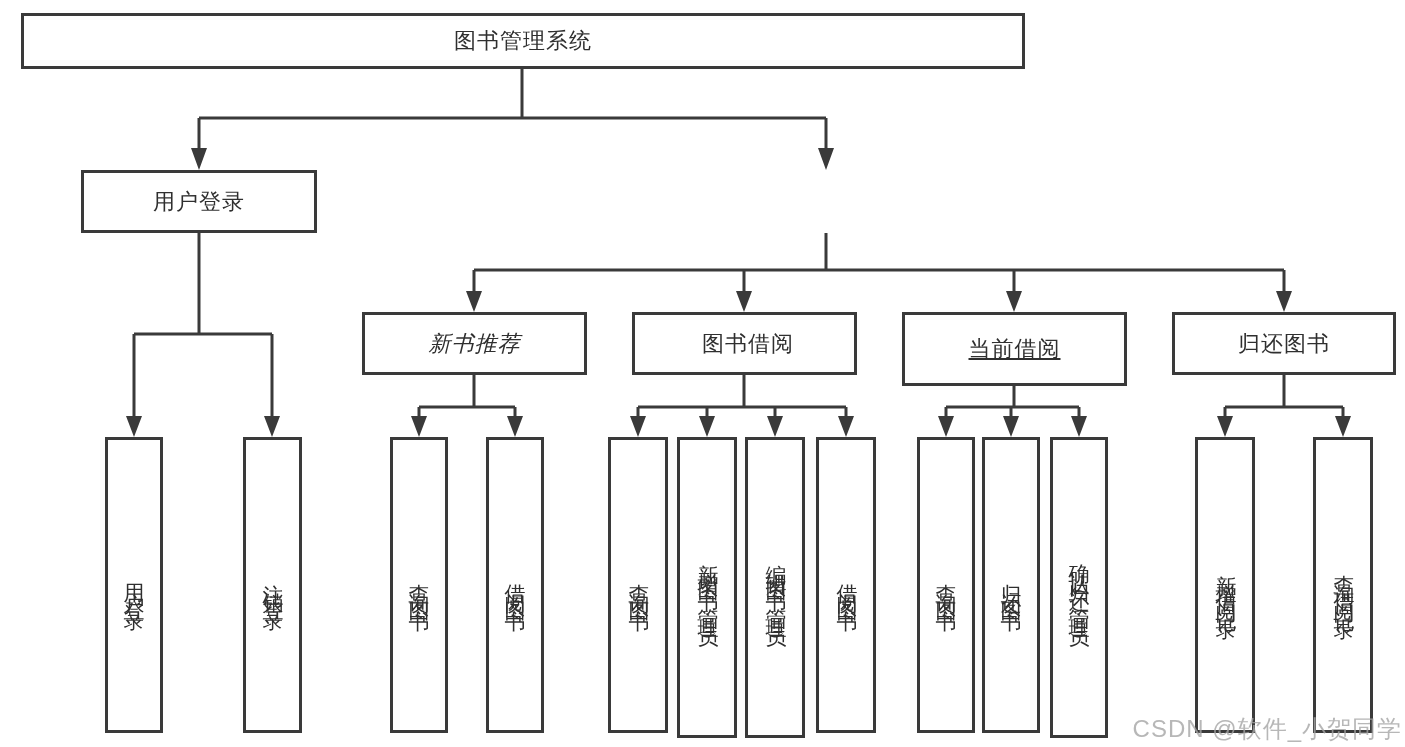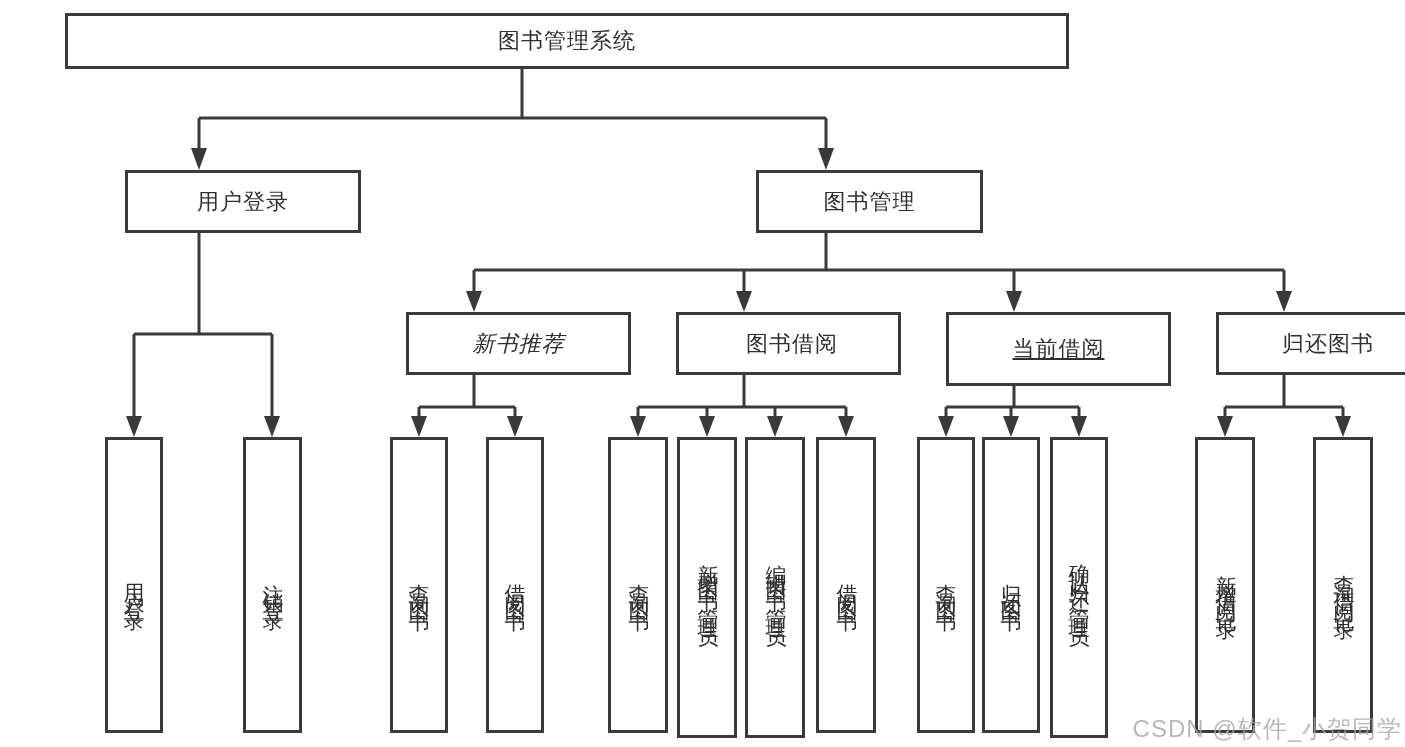--- a/index.html
+++ b/index.html
@@ -28,21 +28,20 @@
     position: absolute;
     box-sizing: border-box;
     border: 3px solid #3a3a3a;
     background: #ffffff;
     display: flex;
     align-items: center;
     justify-content: center;
     font-size: 22px;
     letter-spacing: 1px;
     white-space: nowrap;
-    margin-left: 44px;
   }
   .leaf {
     position: absolute;
     box-sizing: border-box;
     border: 3px solid #3a3a3a;
     background: #ffffff;
     writing-mode: vertical-rl;
     text-orientation: mixed;
     text-align: center;
     line-height: 51px;
@@ -82,21 +81,20 @@
              M630 416 H646 L638 437 Z  M699 416 H715 L707 437 Z
              M767 416 H783 L775 437 Z  M838 416 H854 L846 437 Z
              M938 416 H954 L946 437 Z  M1003 416 H1019 L1011 437 Z
              M1071 416 H1087 L1079 437 Z
              M1217 416 H1233 L1225 437 Z  M1335 416 H1351 L1343 437 Z" fill="#3a3a3a" stroke="none"></path>
   </svg>
 
   <div class="node" style="left:21px; top:13px; width:1004px; height:56px;">图书管理系统</div>
 
   <div class="node" style="left:81px; top:170px; width:236px; height:63px;">用户登录</div>
-  <div class="node" style="left:712px; top:170px; width:227px; height:63px;">图书管理</div>
 
   <div class="node" style="left:362px; top:312px; width:225px; height:63px;font-style:italic;">新书推荐</div>
   <div class="node" style="left:632px; top:312px; width:225px; height:63px;padding-left:7px;">图书借阅</div>
   <div class="node" style="left:902px; top:312px; width:225px; height:74px;text-decoration:underline;">当前借阅</div>
   <div class="node" style="left:1172px; top:312px; width:224px; height:63px;">归还图书</div>
 
   <div class="leaf" style="left:105px; top:437px; width:58px; height:296px;">用户登录</div>
   <div class="leaf" style="left:243px; top:437px; width:59px; height:296px;">注销登录</div>
 
   <div class="leaf" style="left:390px; top:437px; width:58px; height:296px;">查询图书</div>

